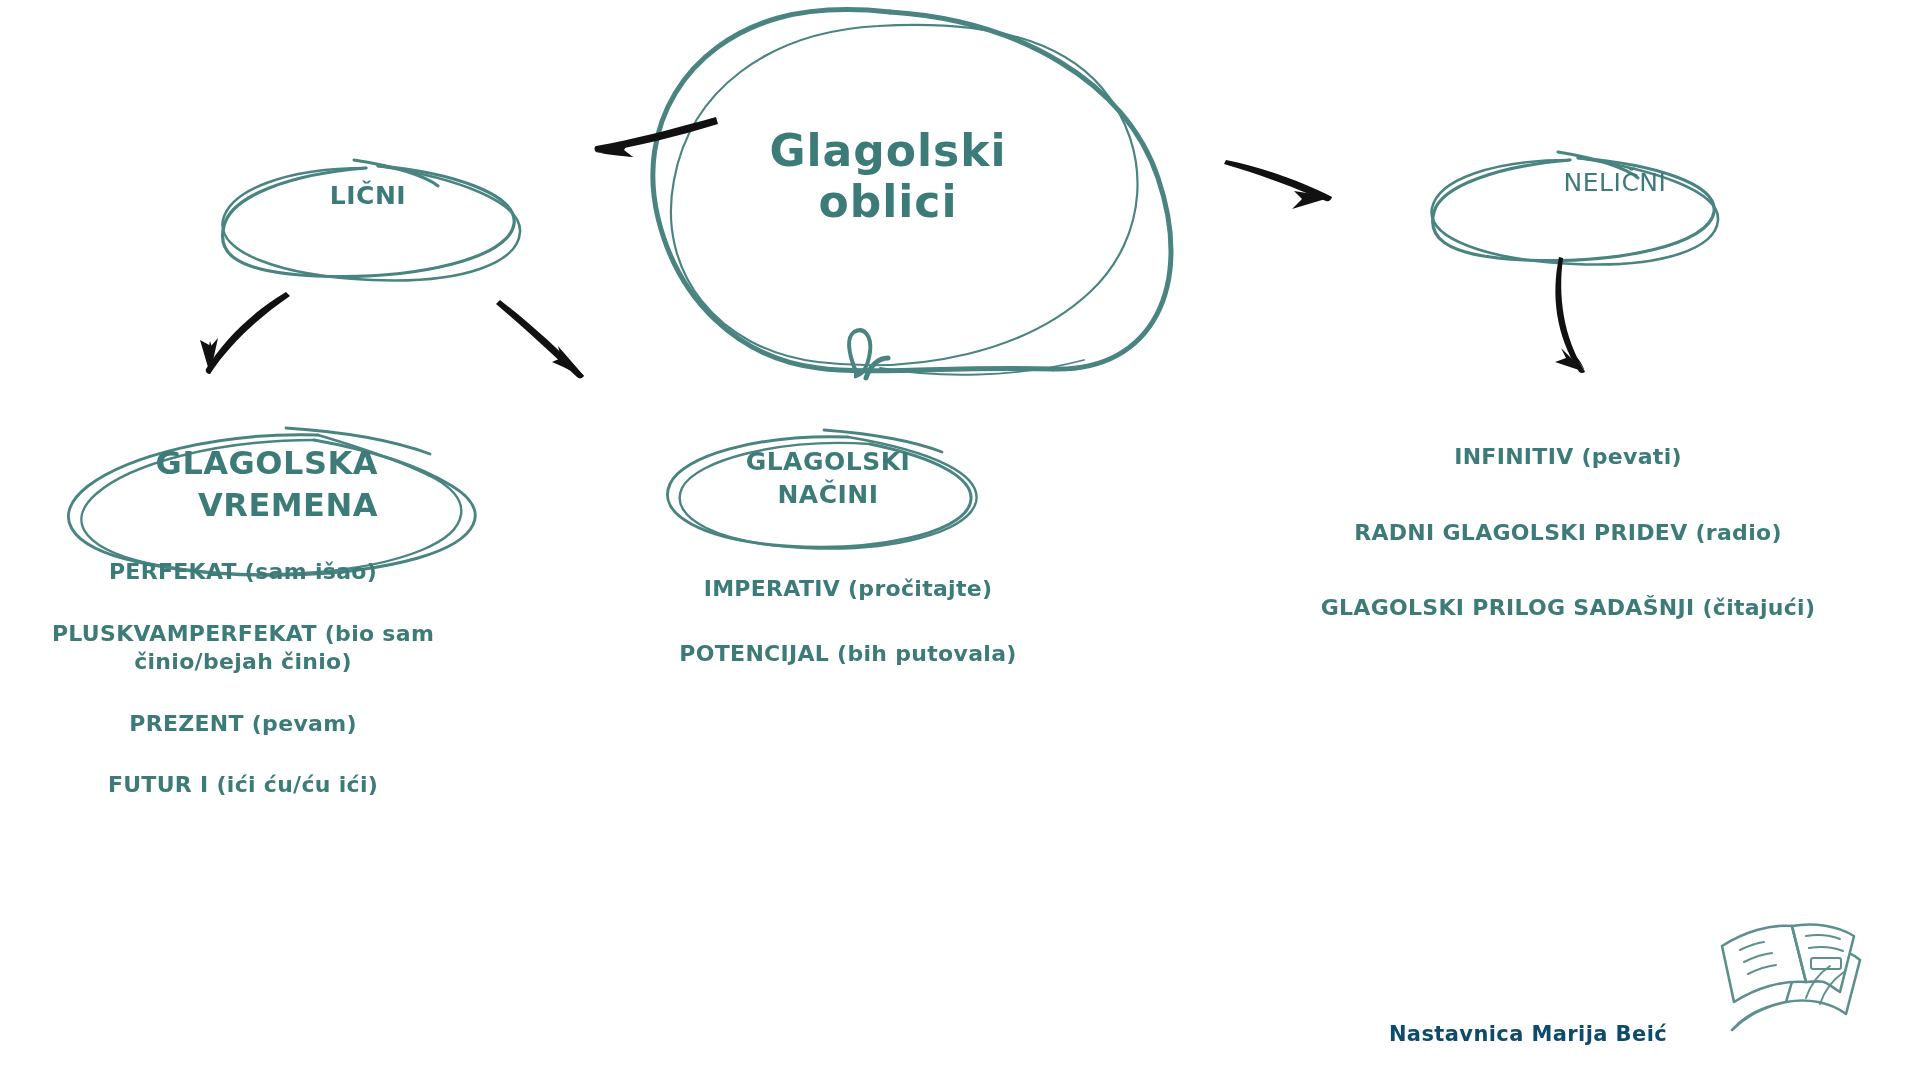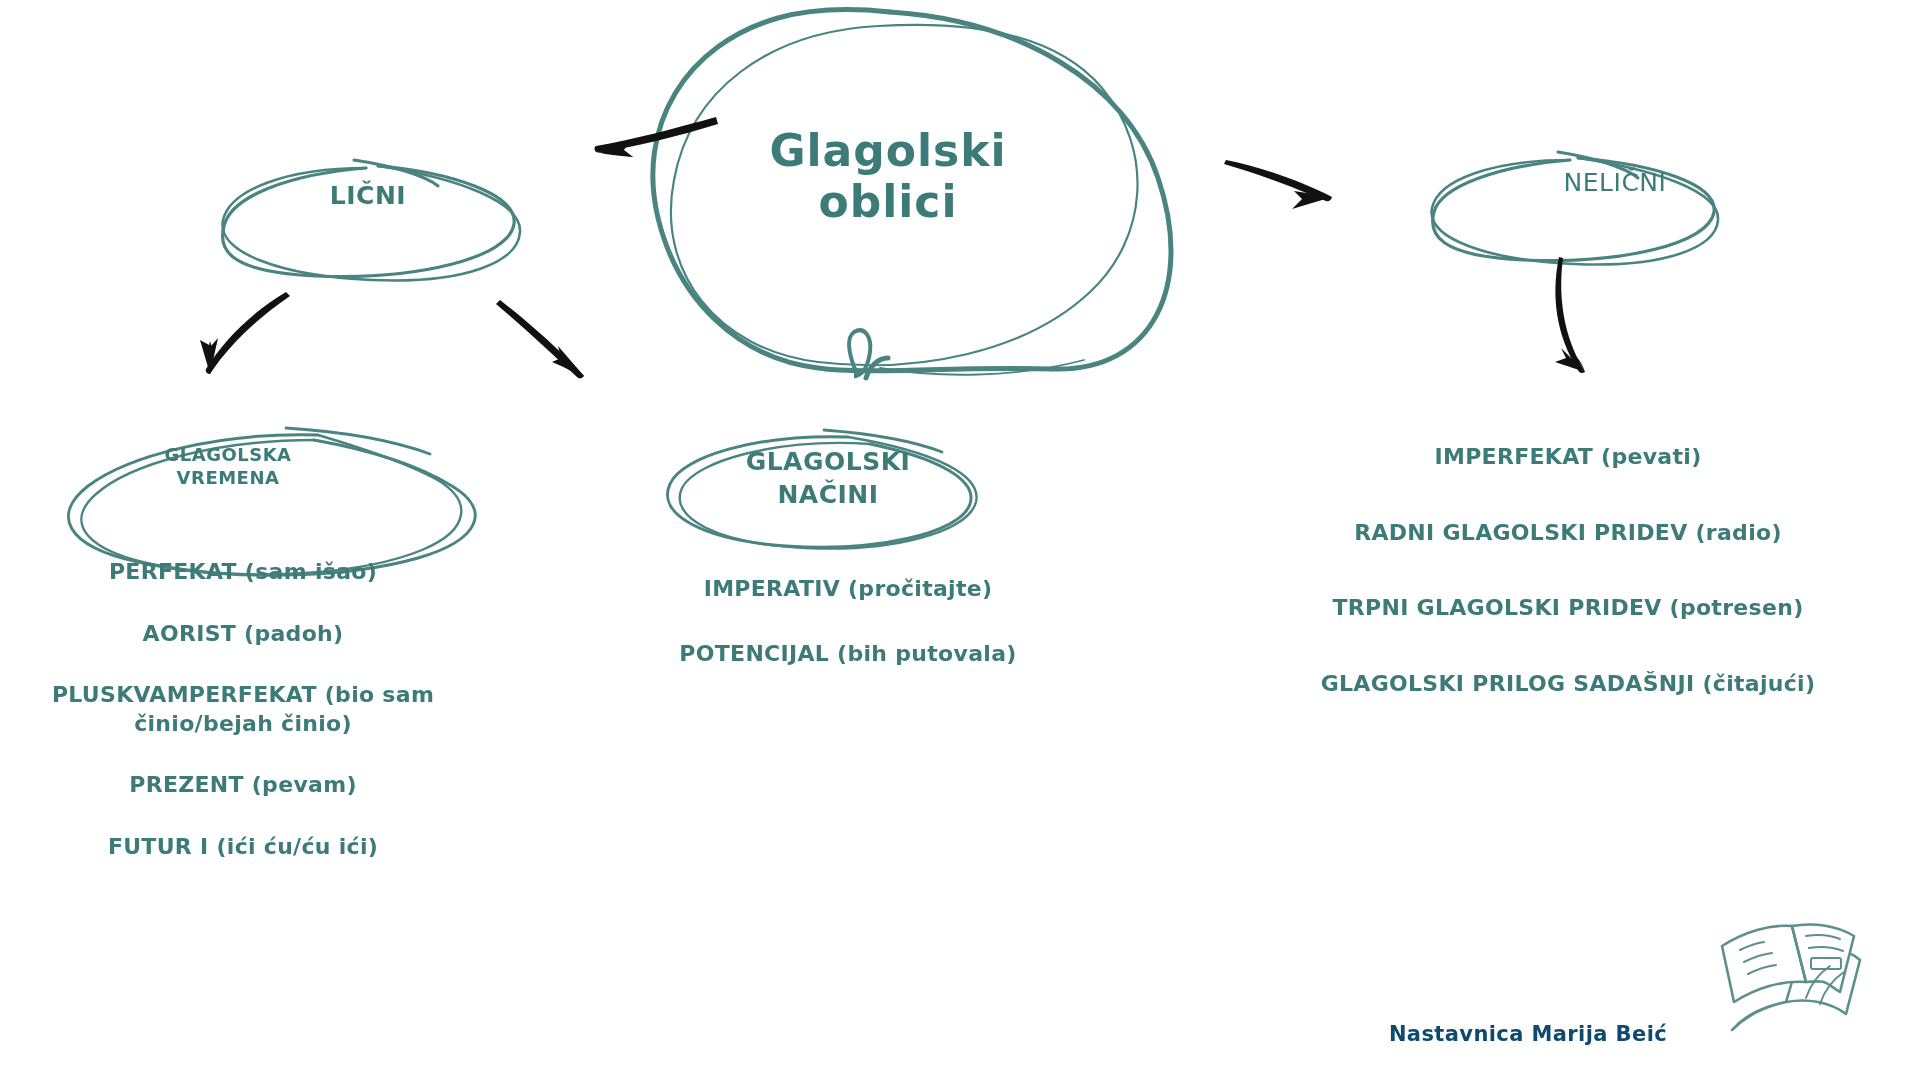--- a/index.html
+++ b/index.html
@@ -66,23 +66,24 @@
     top: 170px;
     width: 250px;
     font-size: 25px;
     font-weight: 400;
   }
 
   .node-vremena {
     left: 60px;
     top: 443px;
     width: 300px;
-    font-size: 18px;
+    font-size: 32px;
     font-weight: 600;
     line-height: 1.3;
+    text-align: right;
   }
 
   .node-nacini {
     left: 670px;
     top: 446px;
     width: 280px;
     font-size: 25px;
     font-weight: 600;
     line-height: 1.3;
   }
@@ -264,33 +265,31 @@
   <div class="node-label node-nelicni">NELIČNI</div>
 
   <div class="node-label node-vremena">GLAGOLSKA
 VREMENA</div>
 
   <div class="node-label node-nacini">GLAGOLSKI
 NAČINI</div>
 
   <div class="list list-left">
     <div class="list-item">PERFEKAT (sam išao)</div>
-    <div class="list-item">AORIST (padoh)</div>
     <div class="list-item">PLUSKVAMPERFEKAT (bio sam činio/bejah činio)</div>
     <div class="list-item">PREZENT (pevam)</div>
     <div class="list-item">FUTUR I (ići ću/ću ići)</div>
   </div>
 
   <div class="list list-mid">
     <div class="list-item">IMPERATIV (pročitajte)</div>
     <div class="list-item">POTENCIJAL (bih putovala)</div>
   </div>
 
   <div class="list list-right">
-    <div class="list-item">IMPERFEKAT (pevati)</div>
+    <div class="list-item">INFINITIV (pevati)</div>
     <div class="list-item">RADNI GLAGOLSKI PRIDEV (radio)</div>
-    <div class="list-item">TRPNI GLAGOLSKI PRIDEV (potresen)</div>
     <div class="list-item">GLAGOLSKI PRILOG SADAŠNJI (čitajući)</div>
   </div>
 
   <div class="signature">Nastavnica Marija Beić</div>
 
 </div>
 
 </body></html>

